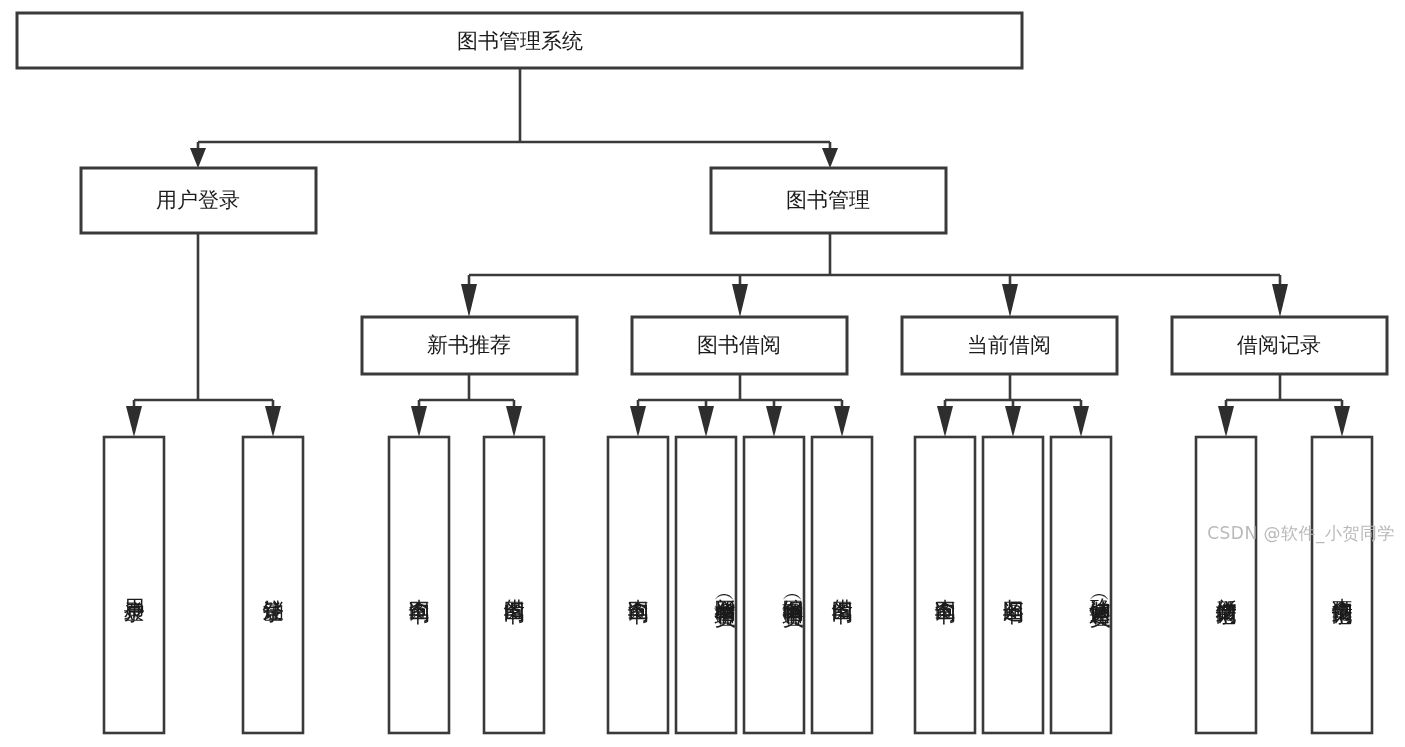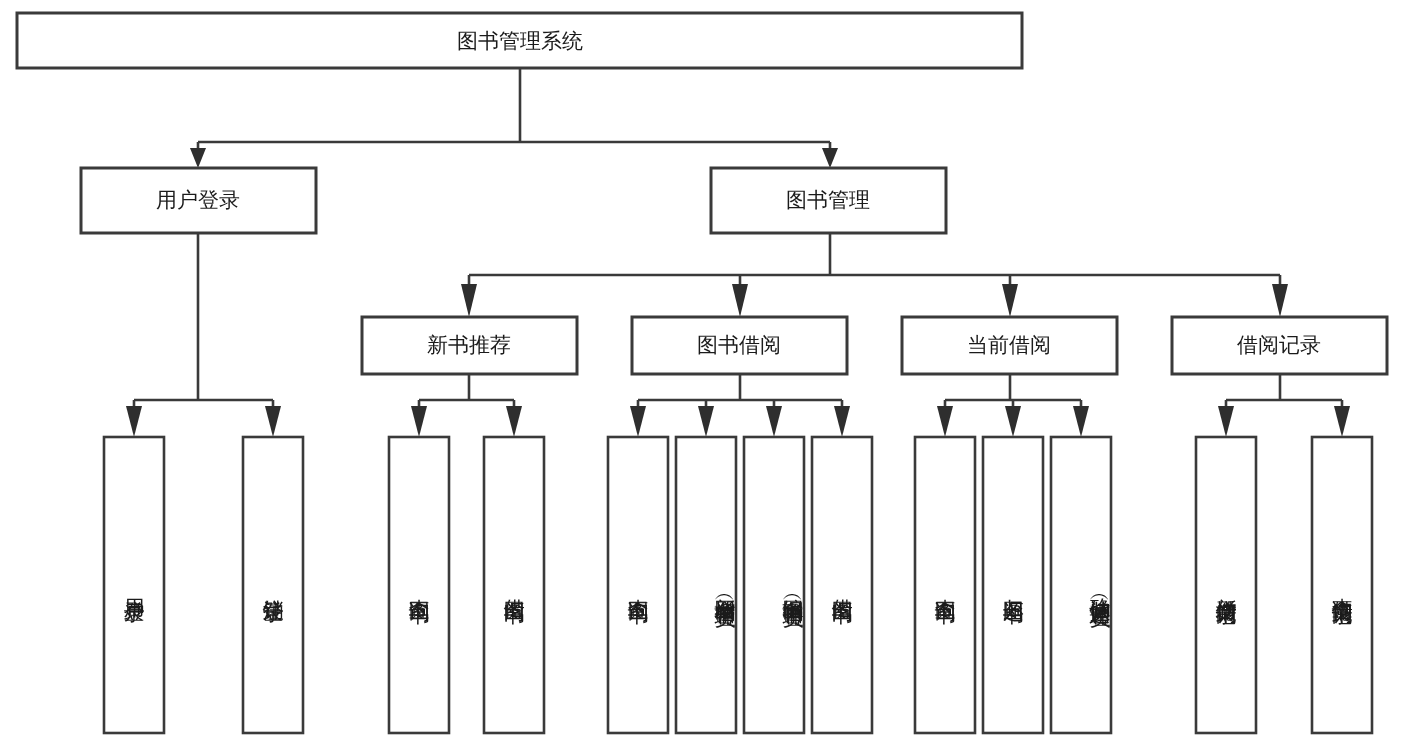--- a/index.html
+++ b/index.html
@@ -216,13 +216,14 @@
   <div class="leaf-label-wrap" style="left:744px; top:437px; width:60px; height:296px; align-items:flex-start; padding-top:6px; box-sizing:border-box;">编辑图书（管理员）</div>
   <div class="leaf-label-wrap" style="left:812px; top:437px; width:60px; height:296px;">借阅图书</div>
 
   <div class="leaf-label-wrap" style="left:915px; top:437px; width:60px; height:296px;">查询图书</div>
   <div class="leaf-label-wrap" style="left:983px; top:437px; width:60px; height:296px;">归还图书</div>
   <div class="leaf-label-wrap" style="left:1051px; top:437px; width:60px; height:296px; align-items:flex-start; padding-top:6px; box-sizing:border-box;">确认归还（管理员）</div>
 
   <div class="leaf-label-wrap" style="left:1196px; top:437px; width:60px; height:296px;">新增借阅记录</div>
   <div class="leaf-label-wrap" style="left:1312px; top:437px; width:60px; height:296px;">查询借阅记录</div>
 
+  <div class="watermark">CSDN @软件_小贺同学</div>
 </div>
 
 </body></html>

